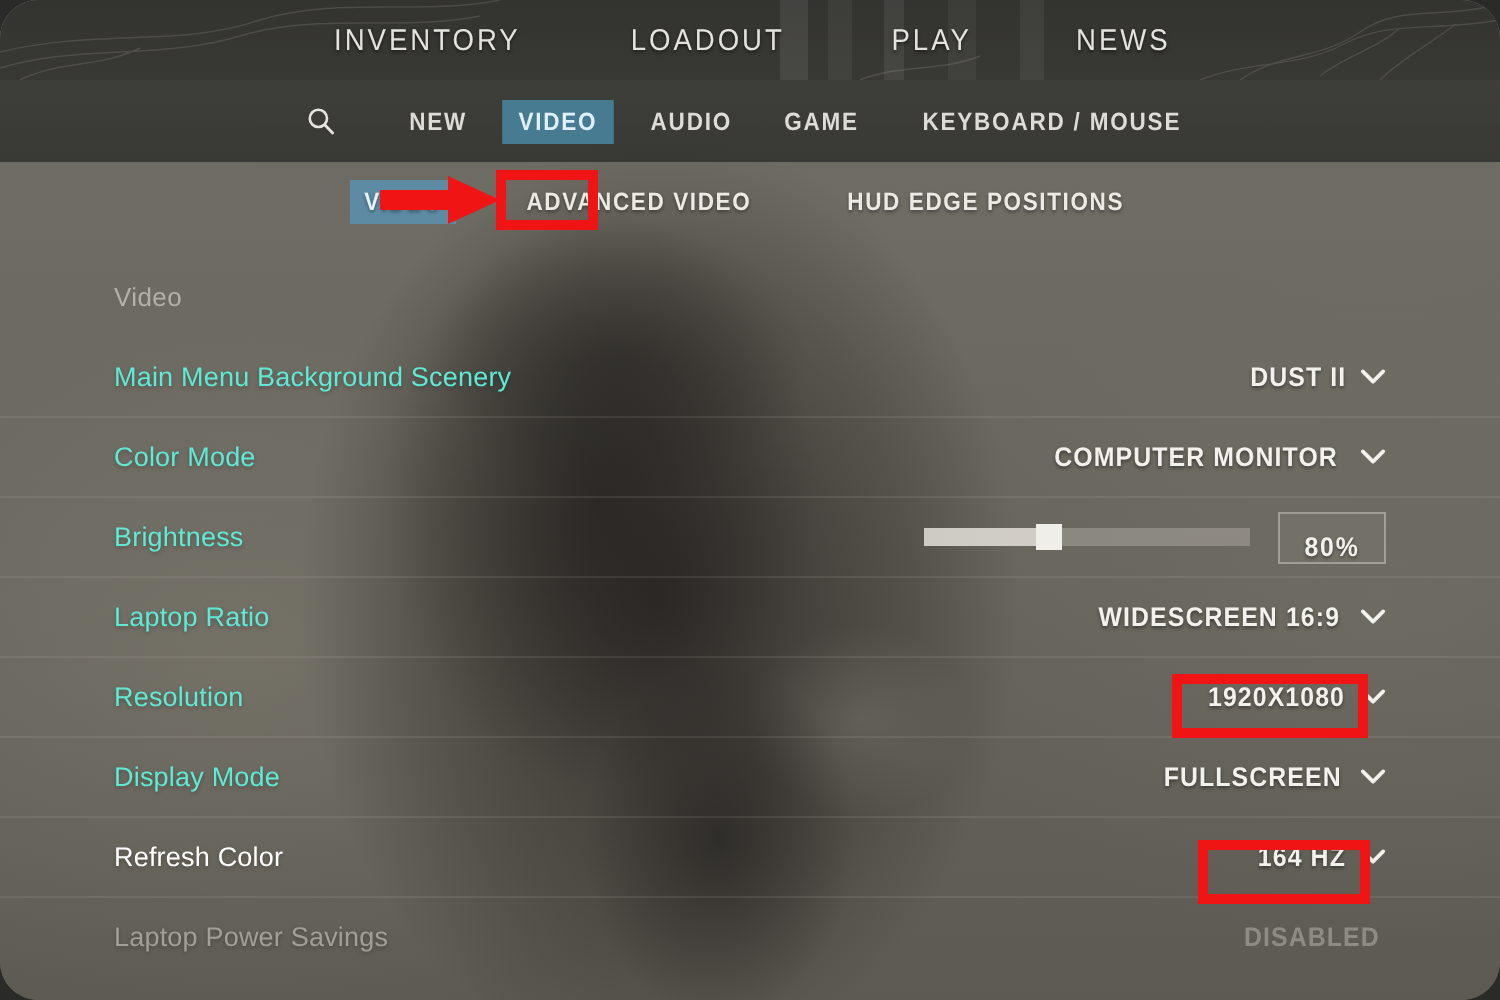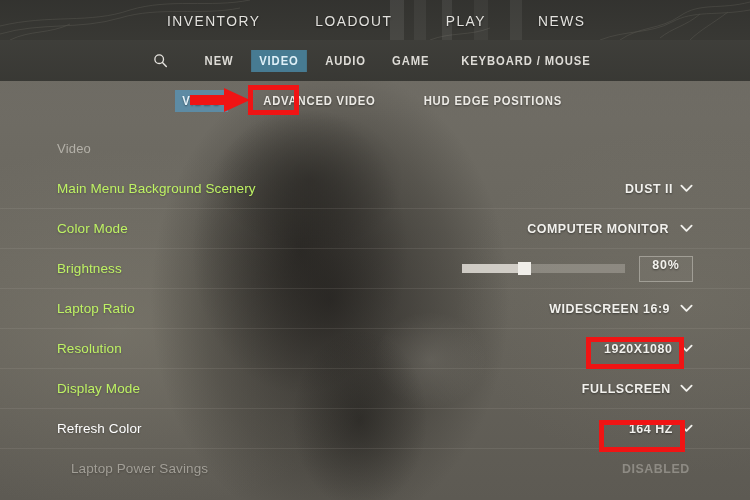--- a/index.html
+++ b/index.html
@@ -12,20 +12,21 @@
     background: #2a2a28;
     font-family: "Liberation Sans", sans-serif;
   }
 
   #app {
     position: relative;
     width: 750px;
     height: 500px;
     overflow: hidden;
     background: #6a675f;
+    border-radius: 19px;
   }
 
   
   .bg-base {
     position: absolute;
     inset: 0;
     background:
       radial-gradient(ellipse 230px 300px at 330px 300px, rgba(28,26,24,0.72) 0%, rgba(40,38,34,0.30) 55%, rgba(0,0,0,0) 78%),
       radial-gradient(ellipse 150px 200px at 300px 250px, rgba(20,18,16,0.55) 0%, rgba(0,0,0,0) 72%),
       radial-gradient(ellipse 400px 260px at 120px 330px, rgba(150,145,130,0.30) 0%, rgba(0,0,0,0) 70%),
@@ -176,26 +177,26 @@
     height: 40px;
     padding: 0 57px;
     display: flex;
     align-items: center;
     justify-content: space-between;
     border-top: 1px solid rgba(190,186,176,0.13);
   }
   .row.no-sep { border-top: none; }
   .row-label {
     font-size: 13.5px;
-    color: #bef264;
+    color: #5eead4;
     letter-spacing: 0.1px;
     text-shadow: 0 1px 2px rgba(0,0,0,0.25);
   }
   .row.hovered .row-label { color: #ffffff; }
-  .row.disabled .row-label { color: #a29f97; margin-left: 14px; }
+  .row.disabled .row-label { color: #a29f97; }
 
   .row-value {
     display: flex;
     align-items: center;
     gap: 5px;
   }
   .value-text {
     font-family: "Liberation Sans Narrow", "Liberation Sans", sans-serif;
     font-size: 13.5px;
     font-weight: bold;
@@ -239,21 +240,21 @@
     margin-left: -6px;
     width: 13px; height: 13px;
     background: #f0eee9;
     cursor: grab;
   }
   .value-box {
     width: 54px;
     height: 26px;
     border: 1px solid rgba(225,222,214,0.42);
     display: flex;
-    align-items: flex-start;
+    align-items: flex-end;
     justify-content: center;
     background: rgba(255,255,255,0.045);
     cursor: pointer;
   }
   .value-box .value-text { letter-spacing: 1px; }
 
   
   .hl-box {
     position: absolute;
     border: 5px solid #f01414;

